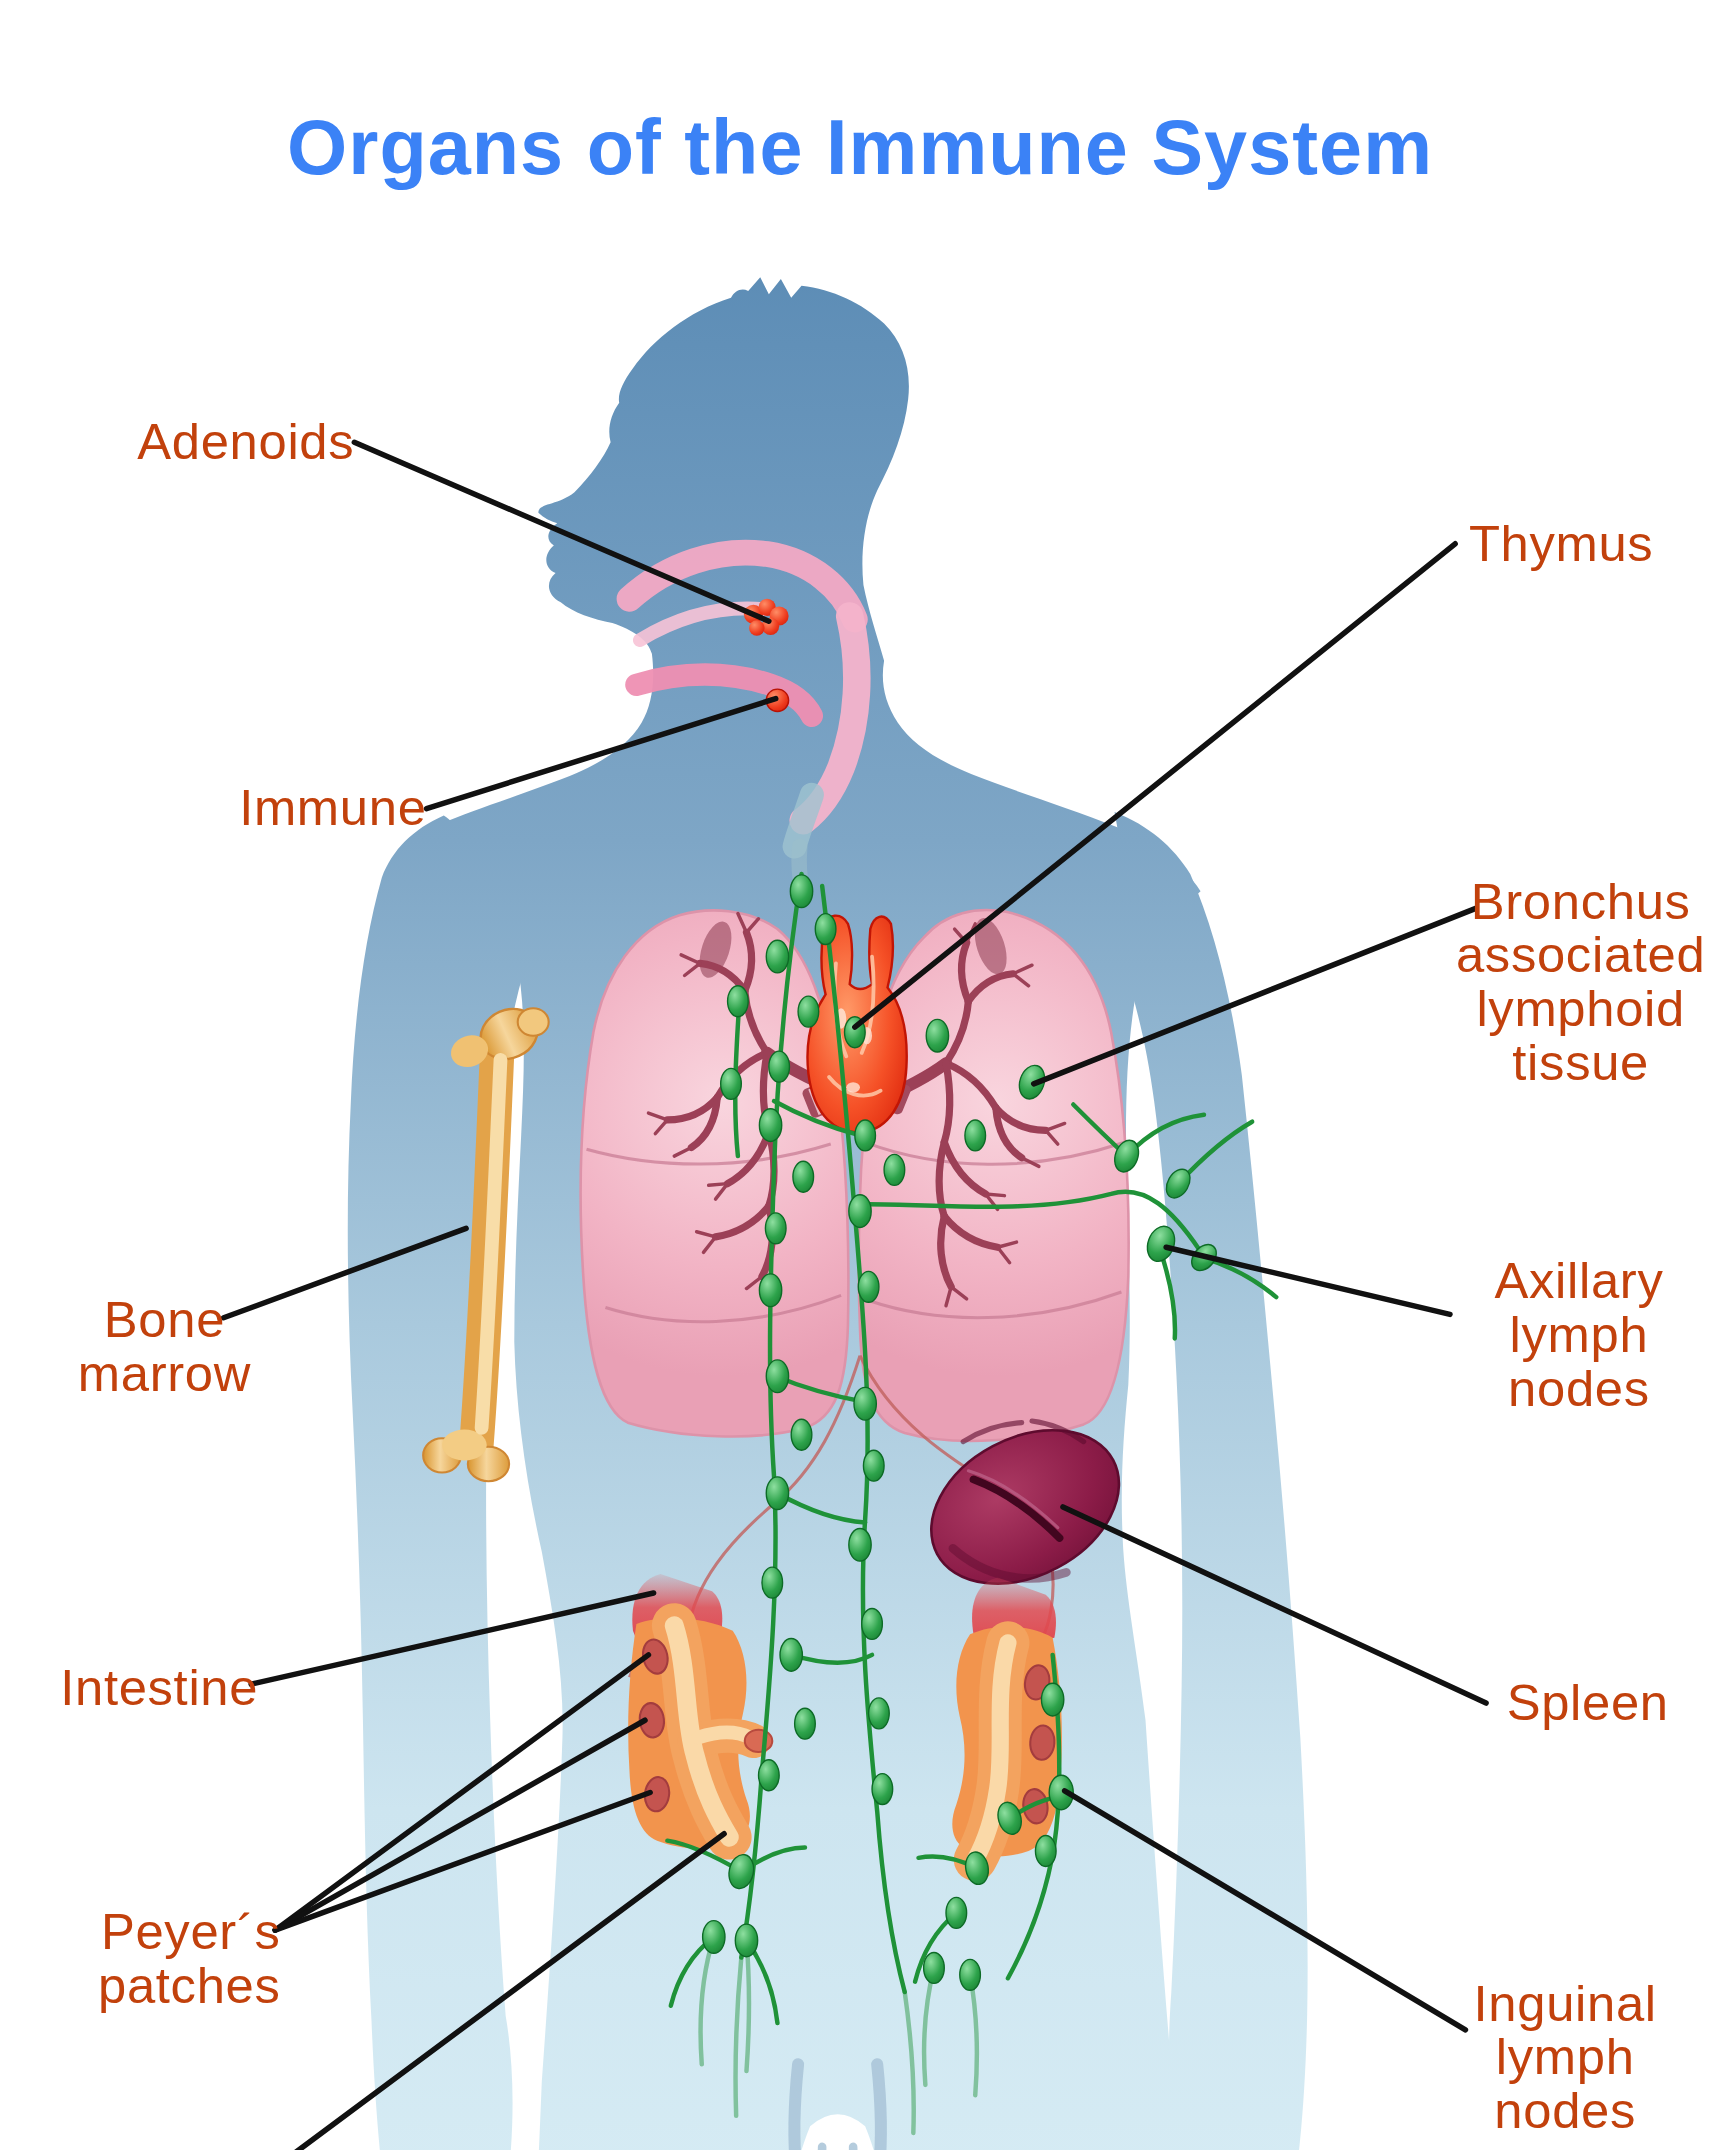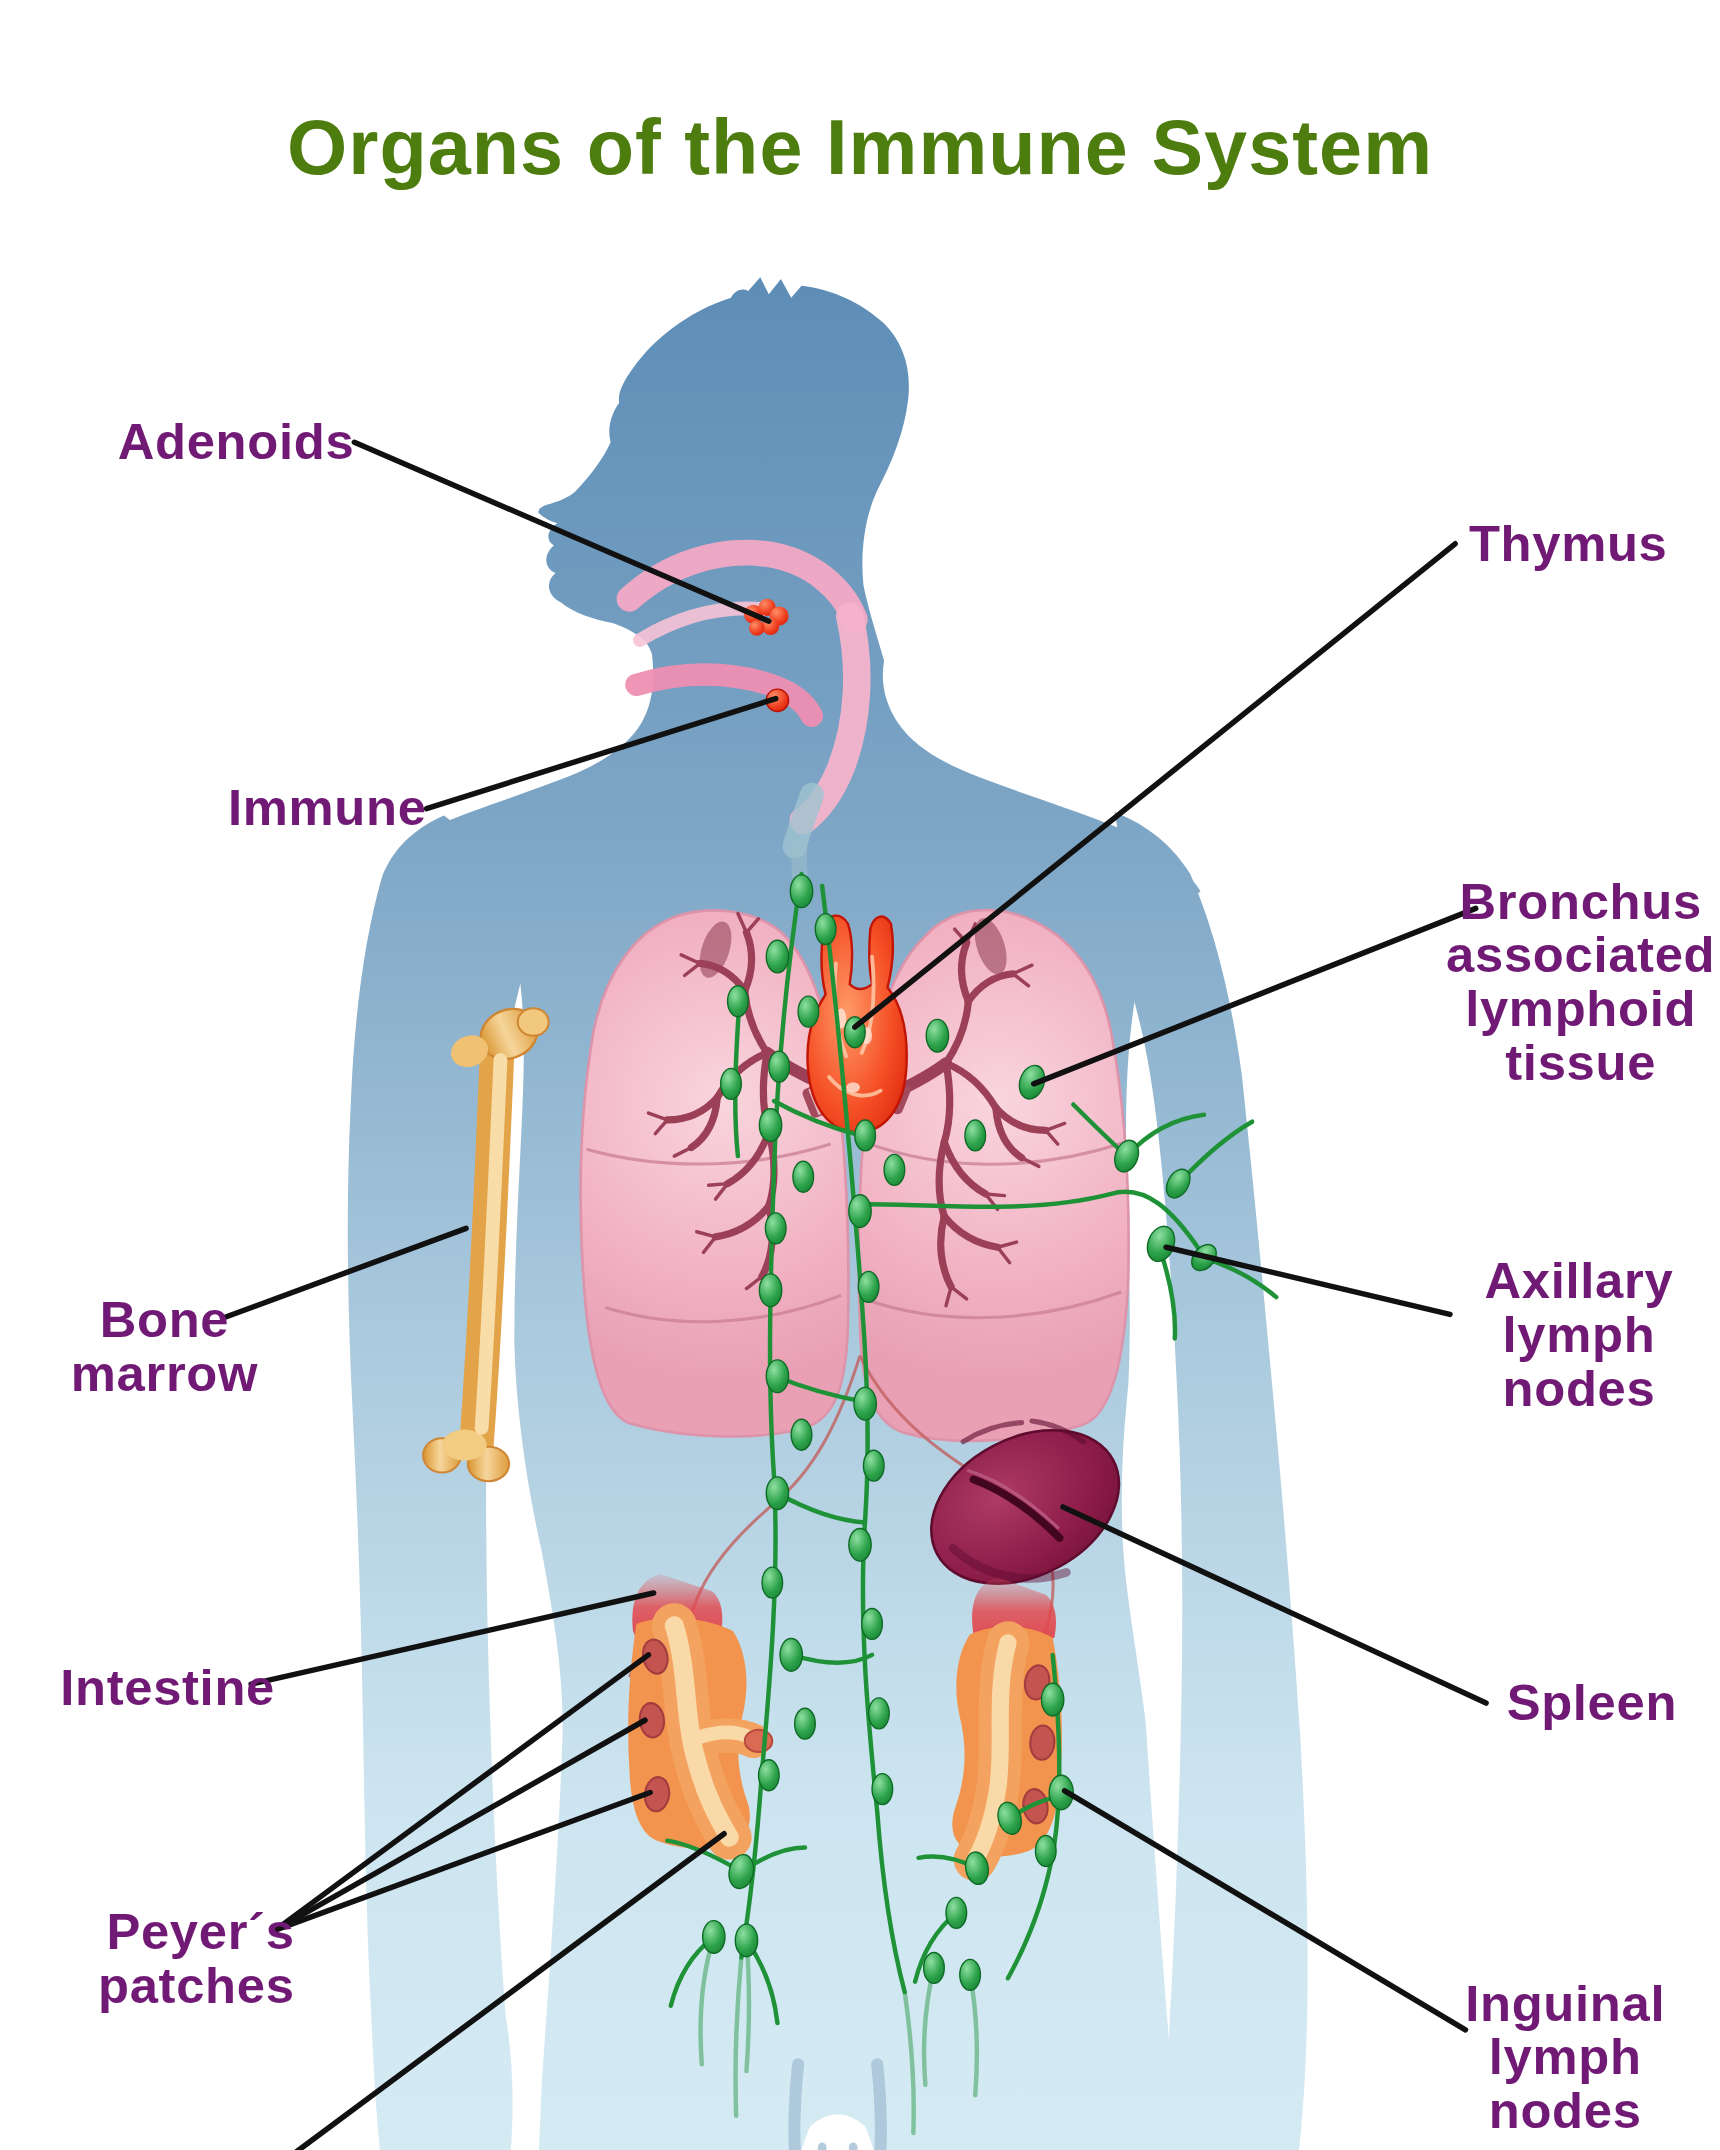--- a/index.html
+++ b/index.html
@@ -2,35 +2,35 @@
 <html style="font-size:6.9px"><head>
 <meta charset="utf-8">
 <style>
   html,body{margin:0;padding:0;background:#ffffff;}
   .viewport{width:100vw;height:133.33vw;overflow:hidden;position:relative;background:#fff;}
   .stage{position:absolute;inset:0;}
   .stage svg{position:absolute;left:0;top:0;width:100%;height:100%;display:block;}
   .label{
     position:absolute;
     font-family:"Liberation Sans","DejaVu Sans",sans-serif;
-    font-weight:700;
-    color:#701a75;
+    font-weight:400;
+    color:#c2410c;
     font-size:2.95vw;
     line-height:1.06;
     letter-spacing:.04vw;
     white-space:pre-line;
     pointer-events:none;
   }
   .title{
     position:absolute;
     left:50%;top:6.4%;
     transform:translate(-50%,-50%);
     font-family:"Liberation Sans","DejaVu Sans",sans-serif;
     font-weight:700;
-    color:#4d7c0f;
+    color:#3b82f6;
     font-size:4.5vw;
     letter-spacing:.06vw;
     white-space:nowrap;
   }
   .anch-r{transform:translate(-100%,-50%);text-align:right;}
   .anch-l{transform:translate(0,-50%);text-align:right;}
   .anch-c{transform:translate(-50%,-50%);text-align:center;}
   #lbl-adenoids{left:20.6%;top:19.28%;}
   #lbl-tonsils{left:24.8%;top:35.25%;}
   #lbl-thymus{left:85.4%;top:23.7%;}

